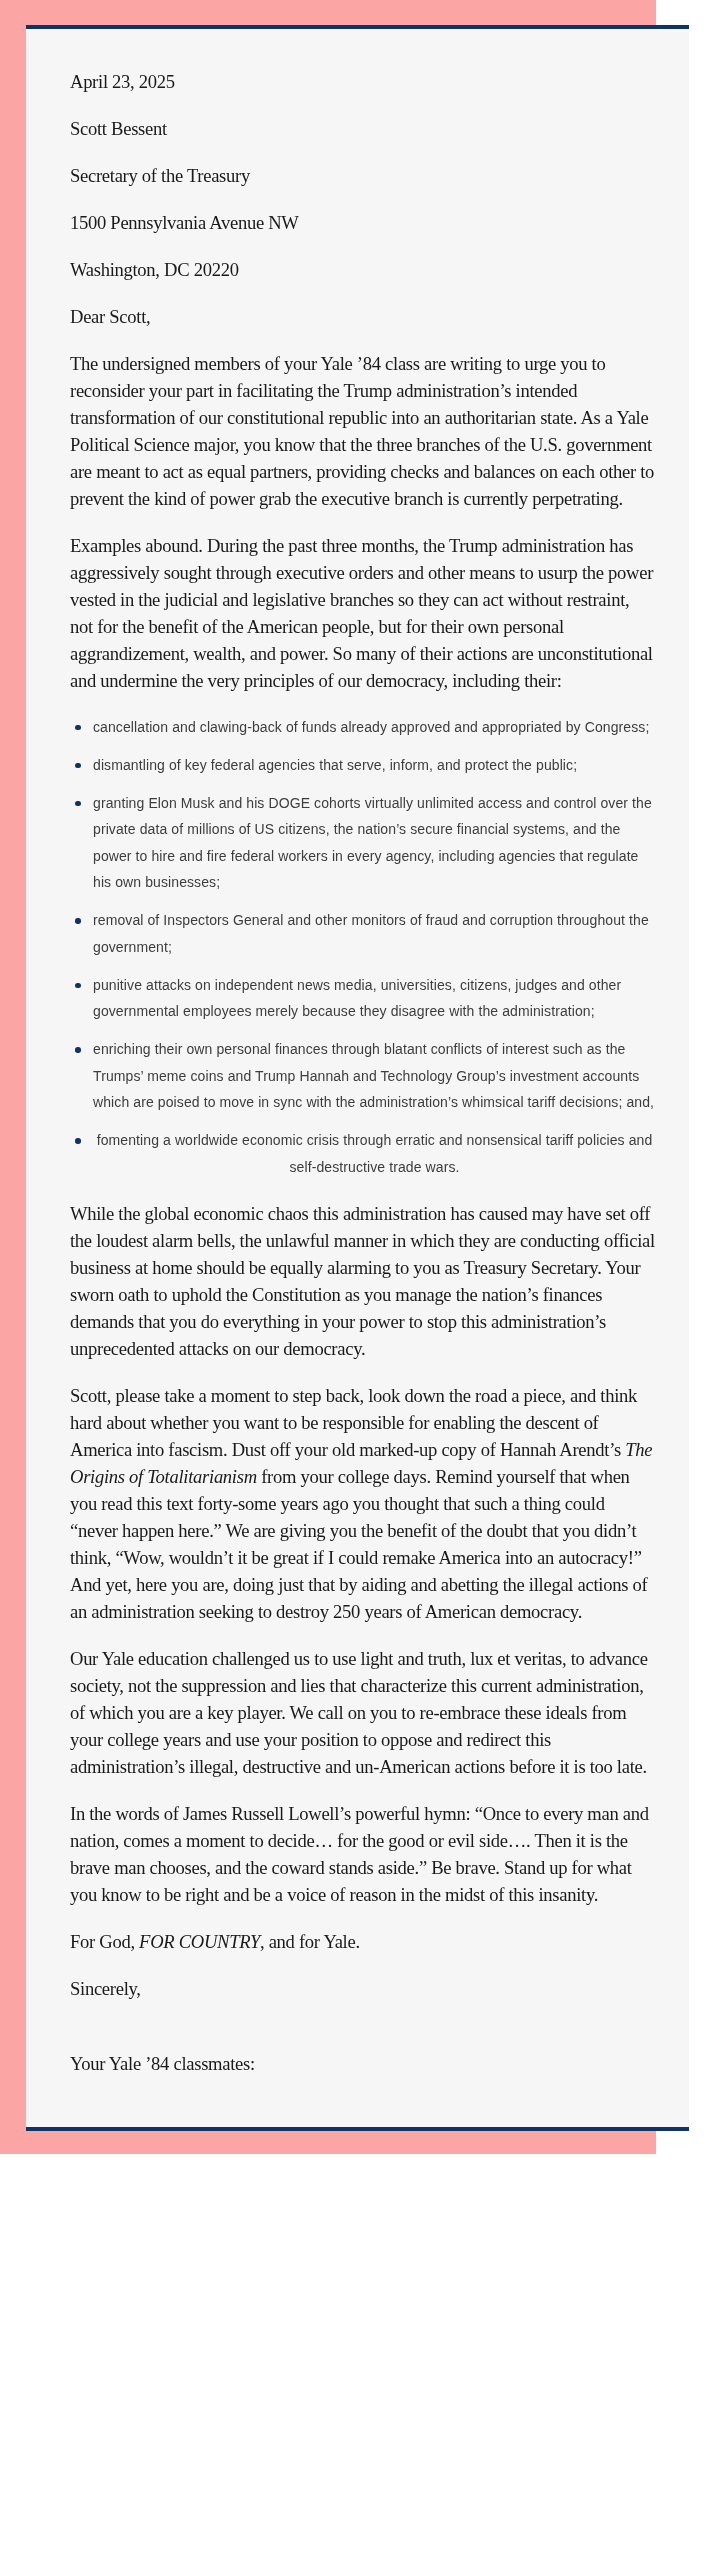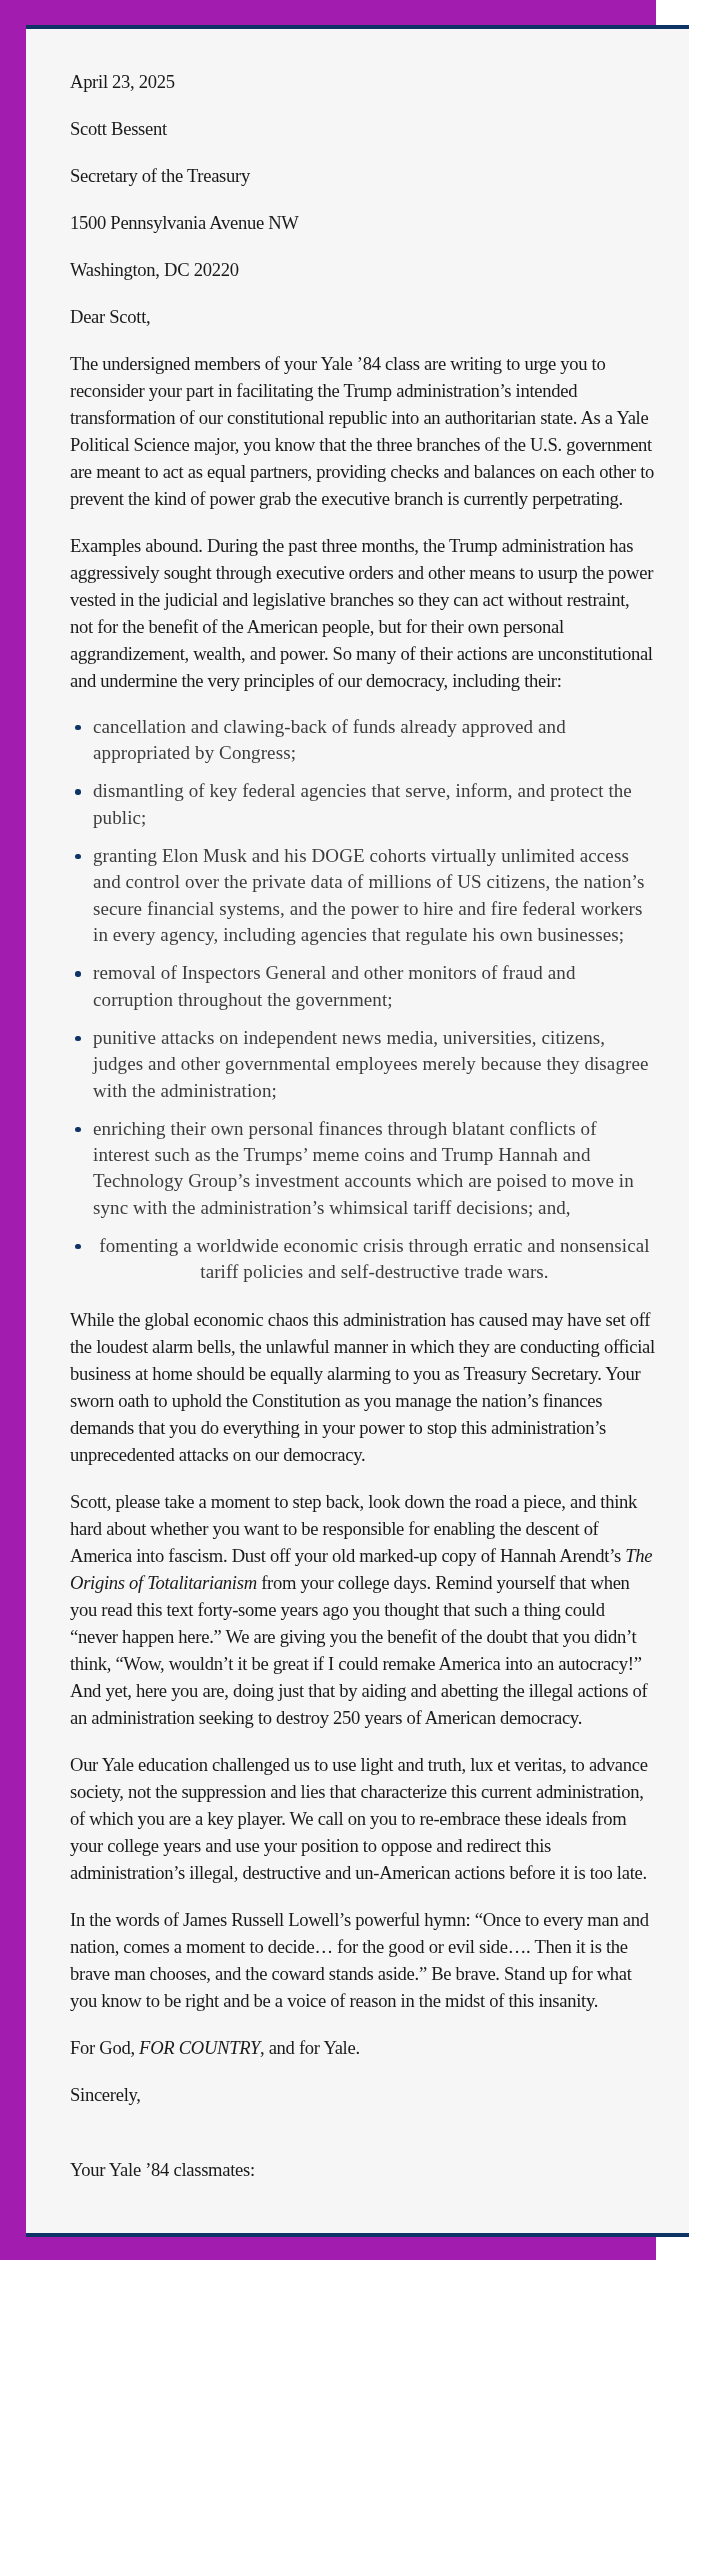--- a/index.html
+++ b/index.html
@@ -1,19 +1,19 @@
 <!DOCTYPE html>
 <html style="font-size:12.4px"><head>
 <meta charset="utf-8">
 <style>
   html, body { margin: 0; padding: 0; background: #ffffff; }
   .page {
     width: 656px;
     padding: 25px 0 23px 0;
-    background: #a21caf;
+    background: #fca5a5;
     box-sizing: border-box;
   }
   .rule {
     width: 663px;
     height: 3.9px;
     margin-left: 26px;
     background: #0e3467;
   }
   .letter-card {
     width: 663px;
@@ -32,22 +32,22 @@
   }
   .letter-body p.serif:last-child { margin-bottom: 0; margin-top: 48px; }
   .letter-body em { font-style: italic; }
   .letter-body ul.grievances {
     list-style: none;
     margin: 0 0 20px 0;
     padding: 0;
   }
   .letter-body ul.grievances li {
     position: relative;
-    font-family: Liberation Serif, serif;
-    font-size: 19px;
+    font-family: Liberation Sans, sans-serif;
+    font-size: 14px;
     line-height: 26.4px;
     color: #3d3d3d;
     letter-spacing: 0.1px;
     padding-left: 23px;
     margin: 0 0 11.7px 0;
   }
   .letter-body ul.grievances li:last-child { margin-bottom: 0; text-align: center; }
   .letter-body ul.grievances .dot {
     position: absolute;
     left: 5.4px;

